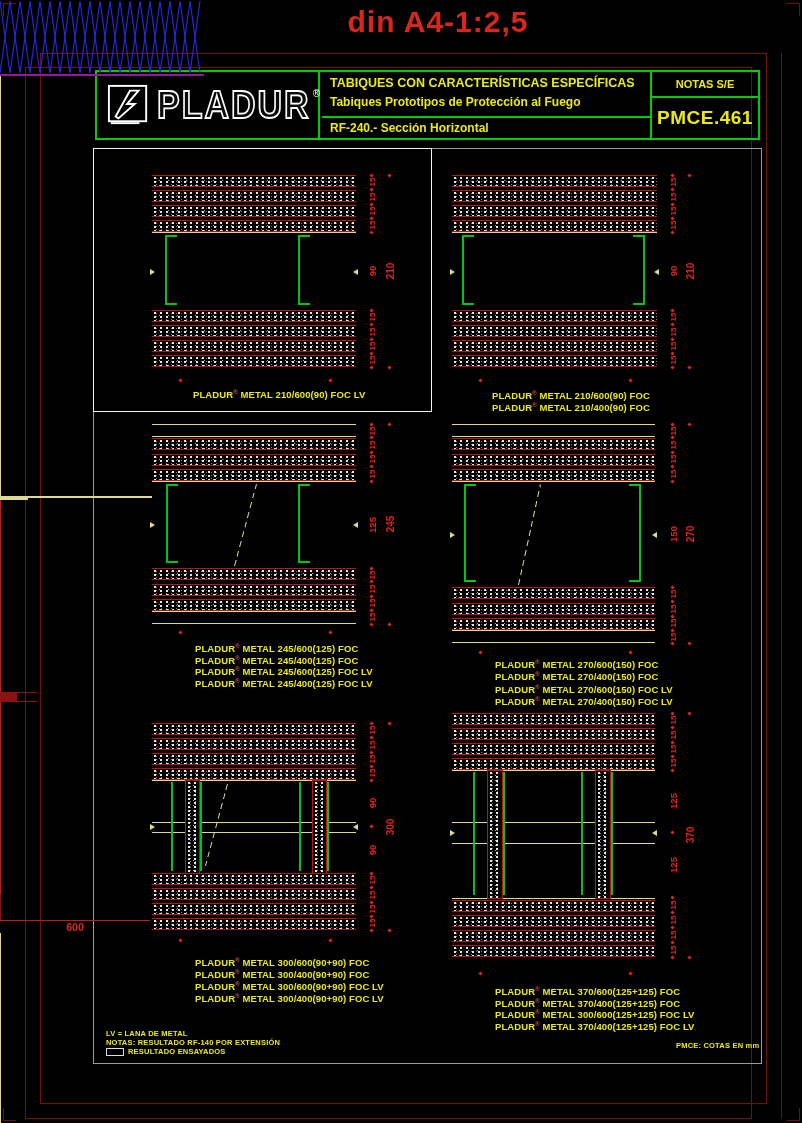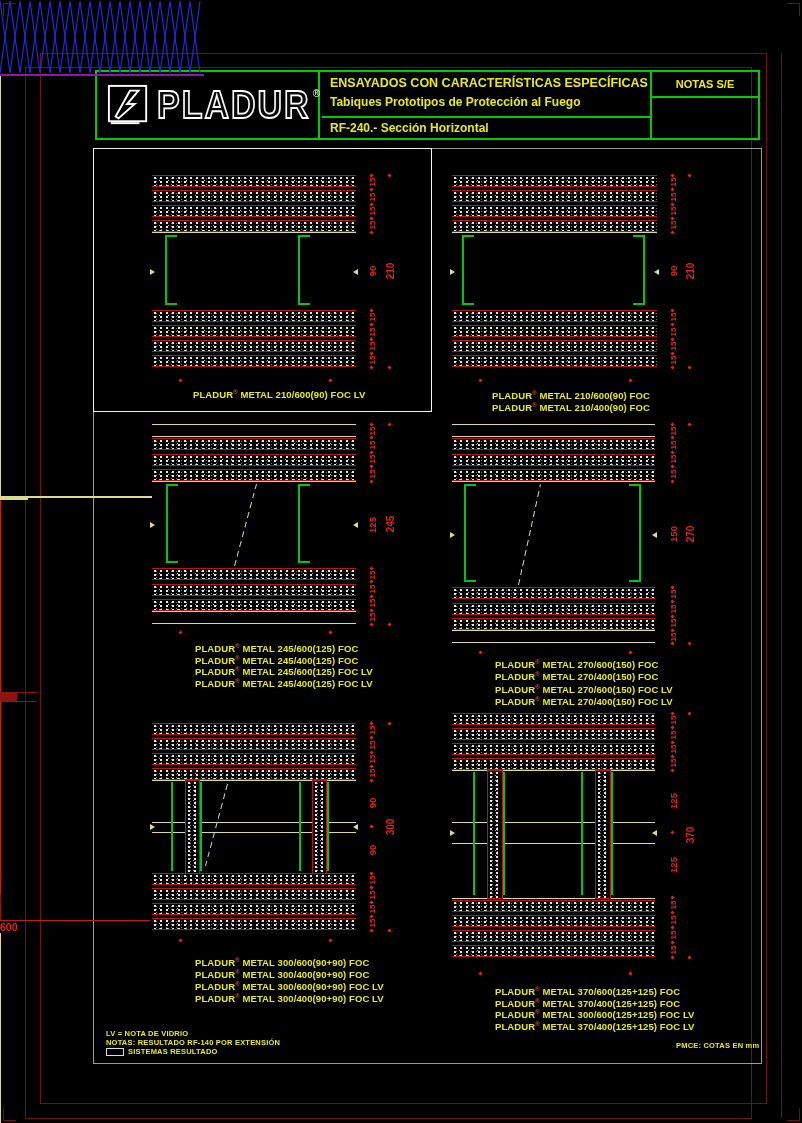--- a/index.html
+++ b/index.html
@@ -58,47 +58,49 @@
     background:repeating-linear-gradient(90deg,#ddda8e 0,#ddda8e 6px,transparent 6px,transparent 10px);}
   
   .note{position:absolute;color:#eaea12;font-size:7.5px;font-weight:bold;white-space:nowrap;letter-spacing:.2px;}
   .legend-box{display:inline-block;width:16px;height:6px;border:1px solid #ddd;margin-right:4px;vertical-align:middle;}
 </style>
 </head>
 <body>
 
 <div id="sheet">
 
+  <div id="page-title">din A4-1:2,5</div>
 
   <div class="redframe" style="left:40px;top:53px;width:725px;height:1049px;"></div>
   <div class="redframe" style="left:25px;top:67px;width:725px;height:1050px;"></div>
   <div class="abs" style="left:781px;top:53px;width:1px;height:1065px;background:#6f1111;"></div>
   <div class="cornertick" style="left:3px;top:3px;border-left:1px solid #6f1111;border-top:1px solid #6f1111;"></div>
   <div class="cornertick" style="left:787px;top:3px;border-right:1px solid #6f1111;border-top:1px solid #6f1111;"></div>
   <div class="cornertick" style="left:3px;top:1108px;border-left:1px solid #6f1111;border-bottom:1px solid #6f1111;"></div>
   <div class="cornertick" style="left:787px;top:1108px;border-right:1px solid #6f1111;border-bottom:1px solid #6f1111;"></div>
 
   <div id="title-block">
     <div class="tb-cell" id="tb-logo">
       <svg width="46" height="46" viewBox="0 0 46 46">
         <rect x="2" y="3" width="39" height="37" fill="none" stroke="#ffffff" stroke-width="2"></rect>
         <path d="M9 35 L24 8 L33 8 L21 22 L29 22 L12 37 Z" fill="none" stroke="#ffffff" stroke-width="2"></path>
         <path d="M4 42 L34 42" stroke="#ffffff" stroke-width="2"></path>
       </svg>
       <span class="logo-text">PLADUR</span>
       <span class="logo-reg">®</span>
     </div>
     <div class="tb-cell" id="tb-mid">
-      <div class="tb-l1">ENSAYADOS CON CARACTERÍSTICAS ESPECÍFICAS</div>
+      <div class="tb-l1">TABIQUES CON CARACTERÍSTICAS ESPECÍFICAS</div>
       <div class="tb-l2">Tabiques Prototipos de Protección al Fuego</div>
       <div class="tb-div"></div>
       <div class="tb-sub">RF-240.- Sección Horizontal</div>
     </div>
     <div class="tb-cell" id="tb-right">
       <div class="tb-scale">NOTAS S/E</div>
+      <div class="tb-code">PMCE.461</div>
     </div>
   </div>
 
   <div id="main-frame"></div>
   <div id="tested-box"></div>
 
   <div id="drawing-layer">
       <div class="cav" style="left: 152px; top: 232px; width: 204px; height: 78px;"></div>
       <div style="left: 152px; top: 234px; width: 204px; height: 74px;"><svg width="204" height="74">
           <polyline points="0,1 10,73 20,1 30,73 40,1 50,73 60,1 70,73 80,1 90,73 100,1 110,73 120,1 130,73 140,1 150,73 160,1 170,73 180,1 190,73 200,1 " fill="none" stroke="#2428d6" stroke-width="1.2"></polyline>
@@ -156,21 +158,21 @@
       <div class="rlab" style="left: 372px; top: 360px; font-size: 8px;">15</div>
       <div style="left: 389px; top: 175px; width: 1px; height: 192px; background: rgb(195, 27, 27);"></div>
       <div class="dia" style="left: 388px; top: 174px;"></div>
       <div class="dia" style="left: 388px; top: 366px;"></div>
       <div class="rlab" style="left: 390px; top: 271px; font-size: 10px;">210</div>
       <div style="left: 180px; top: 372px; width: 1px; height: 13px; background: rgb(141, 19, 19);"></div>
       <div style="left: 330px; top: 372px; width: 1px; height: 13px; background: rgb(141, 19, 19);"></div>
       <div style="left: 180px; top: 380px; width: 150px; height: 1px; background: rgb(195, 27, 27);"></div>
       <div class="dia" style="left: 179px; top: 379px;"></div>
       <div class="dia" style="left: 329px; top: 379px;"></div>
-      <div style="left: 180px; top: 367px; width: 150px; text-align: left; color: rgb(224, 34, 34); font-weight: bold; font-size: 10.5px;">600</div>
+      <div style="left: 180px; top: 367px; width: 150px; text-align: center; color: rgb(224, 34, 34); font-weight: bold; font-size: 10.5px;">600</div>
       <div class="dlab" style="left: 193px; top: 389px;">PLADUR<sup>®</sup> METAL 210/600(90) FOC LV</div>
       <div class="cav" style="left: 452px; top: 232px; width: 205px; height: 78px;"></div>
       <div class="stud" style="left: 462px; top: 235px; width: 10px; height: 66px;"></div>
       <div class="stud f" style="left: 633px; top: 235px; width: 10px; height: 66px;"></div>
       <div class="pb speck" style="left: 452px; top: 175px; width: 205px;"></div>
       <div class="pb speck" style="left: 452px; top: 190px; width: 205px;"></div>
       <div class="pb speck" style="left: 452px; top: 205px; width: 205px;"></div>
       <div class="pb speck" style="left: 452px; top: 220px; width: 205px;"></div>
       <div class="pb speck" style="left: 452px; top: 310px; width: 205px;"></div>
       <div class="pb speck" style="left: 452px; top: 325px; width: 205px;"></div>
@@ -383,19 +385,19 @@
       <div class="dia" style="left: 688px; top: 956px;"></div>
       <div class="rlab" style="left: 690px; top: 835px; font-size: 10px;">370</div>
       <div class="dia" style="left: 479px; top: 972px;"></div>
       <div class="dia" style="left: 629px; top: 972px;"></div>
       <div class="dlab" style="left: 495px; top: 986px;">PLADUR<sup>®</sup> METAL 370/600(125+125) FOC</div>
       <div class="dlab" style="left: 495px; top: 997.7px;">PLADUR<sup>®</sup> METAL 370/400(125+125) FOC</div>
       <div class="dlab" style="left: 495px; top: 1009.4px;">PLADUR<sup>®</sup> METAL 300/600(125+125) FOC LV</div>
       <div class="dlab" style="left: 495px; top: 1021.1px;">PLADUR<sup>®</sup> METAL 370/400(125+125) FOC LV</div>
     </div>
 
-  <div class="note" style="left:106px;top:1029px;">LV = NOTA DE VIDRIO</div>
+  <div class="note" style="left:106px;top:1029px;">LV = LANA DE METAL</div>
   <div class="note" style="left:106px;top:1038px;">NOTAS: RESULTADO RF-140 POR EXTENSIÓN</div>
   <div class="note" style="left:106px;top:1047px;">
-    <span class="legend-box"></span><span>SISTEMAS RESULTADO</span>
+    <span class="legend-box"></span><span>RESULTADO ENSAYADOS</span>
   </div>
   <div class="note" style="left:676px;top:1041px;">PMCE: COTAS EN mm</div>
 </div>
 
 </body></html>

